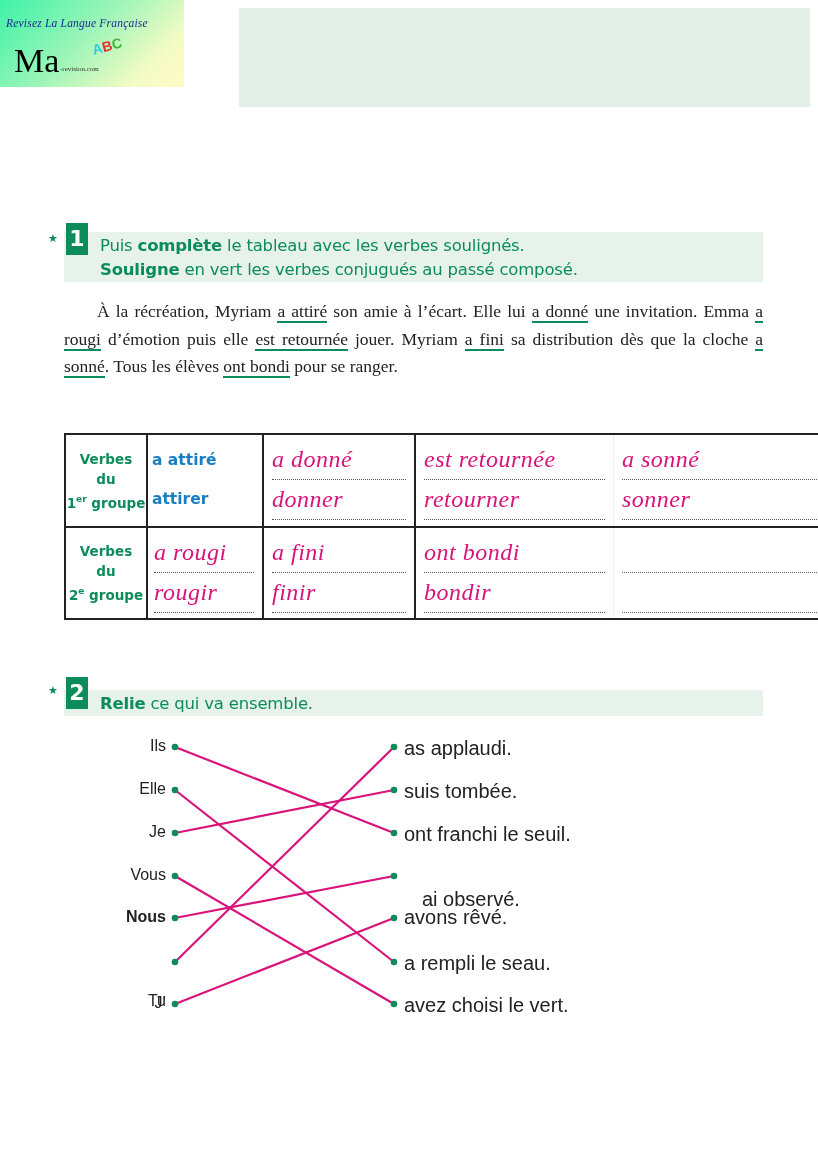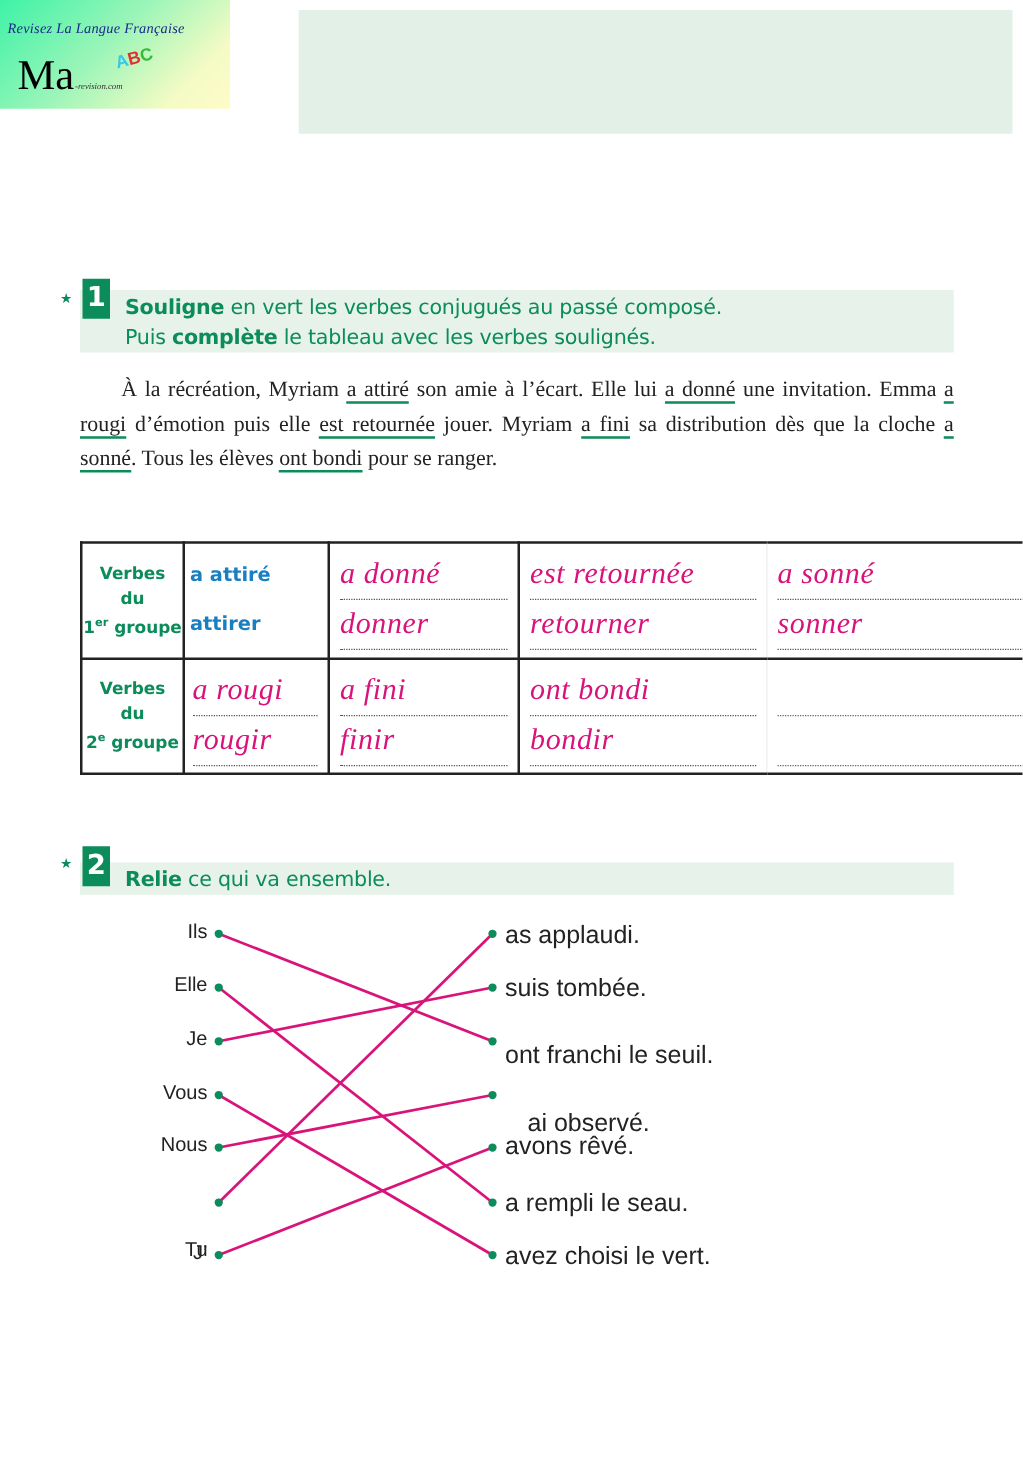--- a/index.html
+++ b/index.html
@@ -3,21 +3,21 @@
 <meta charset="utf-8">
 <style>
   html, body { margin:0; padding:0; }
   body { width:818px; height:1169px; background:#ffffff; position:relative; overflow:hidden; font-family:"Liberation Sans", sans-serif; }
   .abs { position:absolute; }
 
   
   .logo { left:0; top:0; width:184px; height:87px; background:linear-gradient(135deg,#3ef2a8 0%,#9cf5b8 45%,#f4fbc4 80%,#fffbc8 100%); }
   .logo-top { left:6px; top:17px; font-family:"Liberation Serif", serif; font-style:italic; font-size:11.5px; color:#1a2a8a; letter-spacing:0.2px; white-space:nowrap; }
   .logo-ma { left:14px; top:44px; font-family:"Liberation Serif", serif; font-size:34px; color:#000; line-height:34px; }
-  .logo-sub { left:60px; top:65px; font-family:"Liberation Serif", serif; font-style:italic; font-size:7px; color:#333; }
+  .logo-sub { left:60px; top:65px; font-family:"Liberation Serif", serif; font-size:7px; color:#333; }
   .logo-abc { left:92px; top:38px; font-family:"Liberation Sans", sans-serif; font-weight:bold; font-size:14px; transform:rotate(-15deg); }
   .logo-abc .a { color:#35c9e8; } .logo-abc .b { color:#e03030; } .logo-abc .c { color:#3ab83a; }
 
   
   .title-box { left:239px; top:8px; width:571px; height:99px; background:#e3f0e8; }
   .title-text { left:244px; top:15px; font-family:"DejaVu Sans", sans-serif; font-weight:bold; font-size:29px; line-height:41px; color:#0c8c5a; letter-spacing:-0.3px; }
   .title-text sup { font-size:13px; vertical-align:top; position:relative; top:4px; }
 
   
   .ex-band { background:#e6f2ea; }
@@ -58,22 +58,22 @@
 </div>
 
 <div class="abs title-box"></div>
 <div class="abs title-text">
 </div>
 
 <div class="abs ex-band" style="left:64px;top:232px;width:699px;height:50px;"></div>
 <span class="abs star" style="left:48px;top:232px;">★</span>
 <div class="abs num" style="left:66px;top:223px;width:22px;height:32px;">1</div>
 <div class="abs ex-title" style="left:100px;top:234px;">
+  <div id="ex1-l2"><span class="lt">Puis </span><span>complète</span><span class="lt"> le tableau avec les verbes soulignés.</span></div>
   <div id="ex1-l1"><span>Souligne</span><span class="lt"> en vert les verbes conjugués au passé composé.</span></div>
-  <div id="ex1-l2"><span class="lt">Puis </span><span>complète</span><span class="lt"> le tableau avec les verbes soulignés.</span></div>
 </div>
 
 <div class="abs para" id="para"><span>À la récréation, Myriam </span><u>a attiré</u><span> son amie à l’écart. Elle lui </span><u>a donné</u><span> une invitation. Emma </span><u>a rougi</u><span> d’émotion puis elle </span><u>est retournée</u><span> jouer. Myriam </span><u>a fini</u><span> sa distribution dès que la cloche </span><u>a sonné</u><span>. Tous les élèves </span><u>ont bondi</u><span> pour se ranger.</span></div>
 
 <table class="conj">
   <tbody>
       <tr>
     <td class="hdr">
       <div>Verbes</div>
       <div>du</div>
@@ -148,25 +148,25 @@
     <circle cx="394" cy="876" r="3.3" fill="#0c8c5a"></circle>
     <circle cx="394" cy="918" r="3.3" fill="#0c8c5a"></circle>
     <circle cx="394" cy="962" r="3.3" fill="#0c8c5a"></circle>
     <circle cx="394" cy="1004" r="3.3" fill="#0c8c5a"></circle>
   </svg>
 <div id="match-left">
     <div class="abs left-lbl" style="left: 86px; top: 737px;">Ils</div>
     <div class="abs left-lbl" style="left: 86px; top: 780px;">Elle</div>
     <div class="abs left-lbl" style="left: 86px; top: 823px;">Je</div>
     <div class="abs left-lbl" style="left: 86px; top: 866px;">Vous</div>
-    <div class="abs left-lbl" style="left: 86px; top: 908px;">Nous</div>
+    <div class="abs left-lbl" style="left: 86px; top: 908px; font-weight: bold;">Nous</div>
     <div class="abs left-lbl" style="left: 86px; top: 992px;">Tu</div>
     <div class="abs left-lbl" style="left: 86px; top: 994px;">J’</div>
   </div>
 <div id="match-right">
     <div class="abs right-lbl" style="left: 404px; top: 737px;">as applaudi.</div>
     <div class="abs right-lbl" style="left: 404px; top: 780px;">suis tombée.</div>
-    <div class="abs right-lbl" style="left: 404px; top: 823px; margin-top: 10px;">ont franchi le seuil.</div>
+    <div class="abs right-lbl" style="left: 404px; top: 823px;">ont franchi le seuil.</div>
     <div class="abs right-lbl" style="left: 404px; top: 866px; margin-top: 40px;">avons rêvé.</div>
     <div class="abs right-lbl" style="left: 404px; top: 888px; margin-left: 18px;">ai observé.</div>
     <div class="abs right-lbl" style="left: 404px; top: 952px;">a rempli le seau.</div>
     <div class="abs right-lbl" style="left: 404px; top: 994px;">avez choisi le vert.</div>
   </div>
 
 </body></html>

